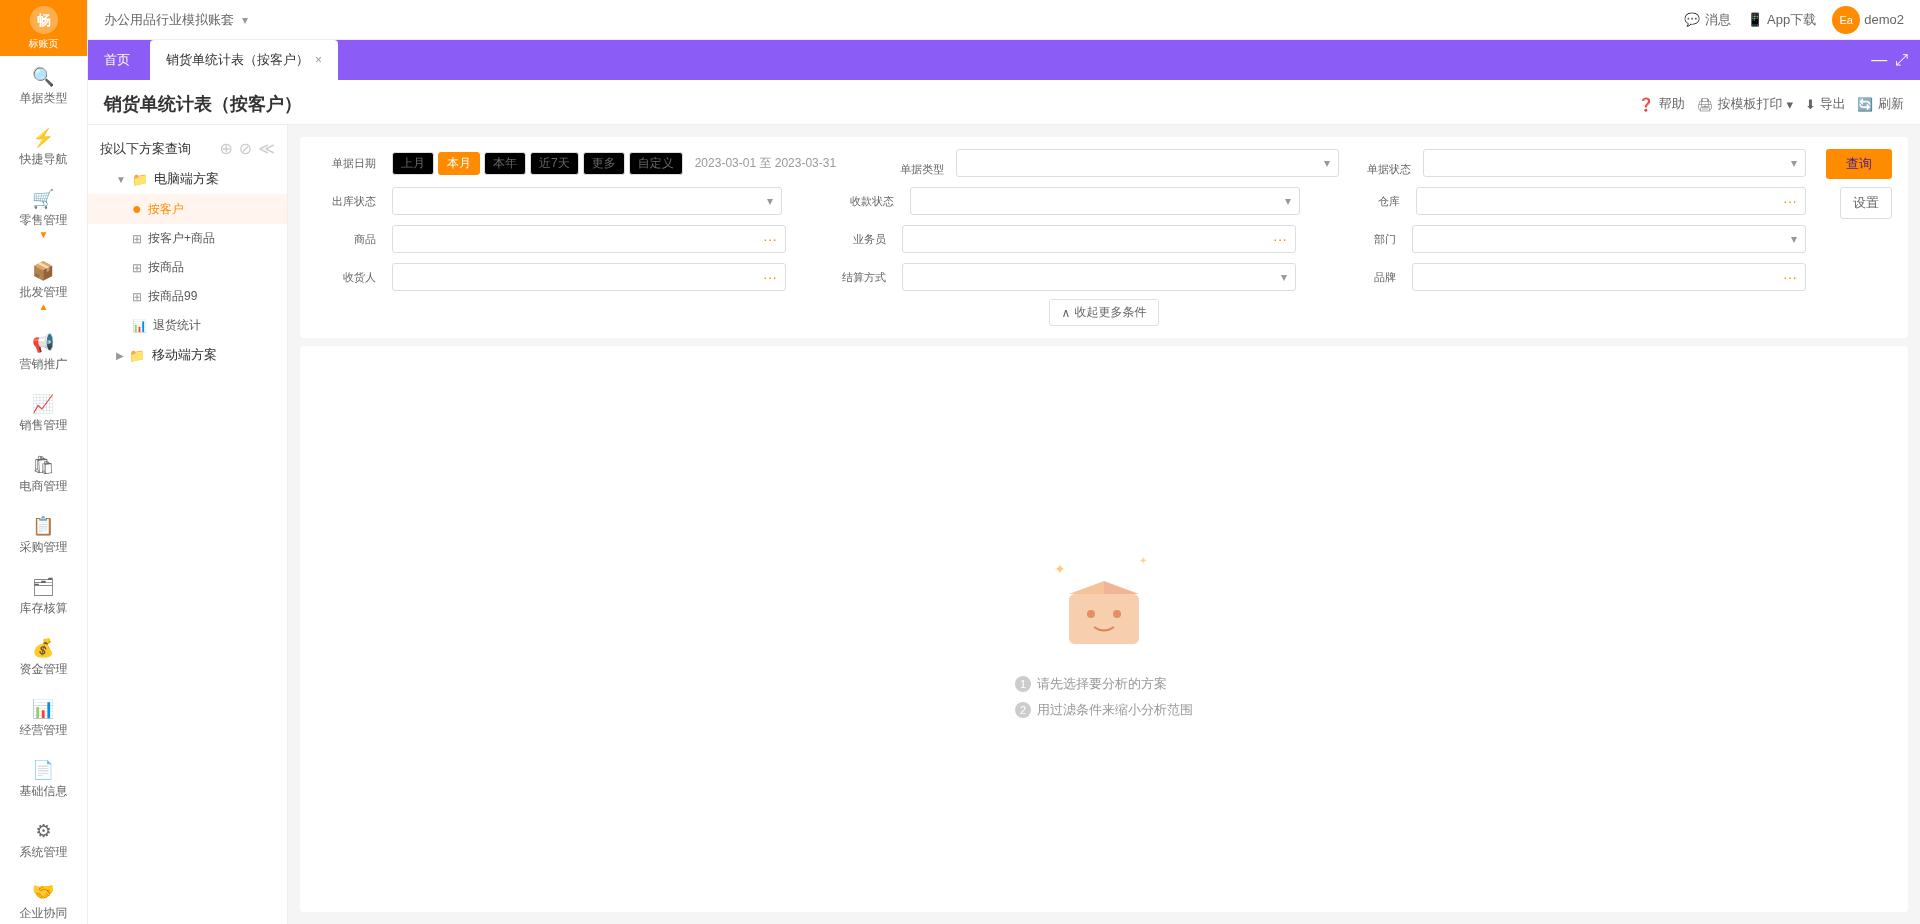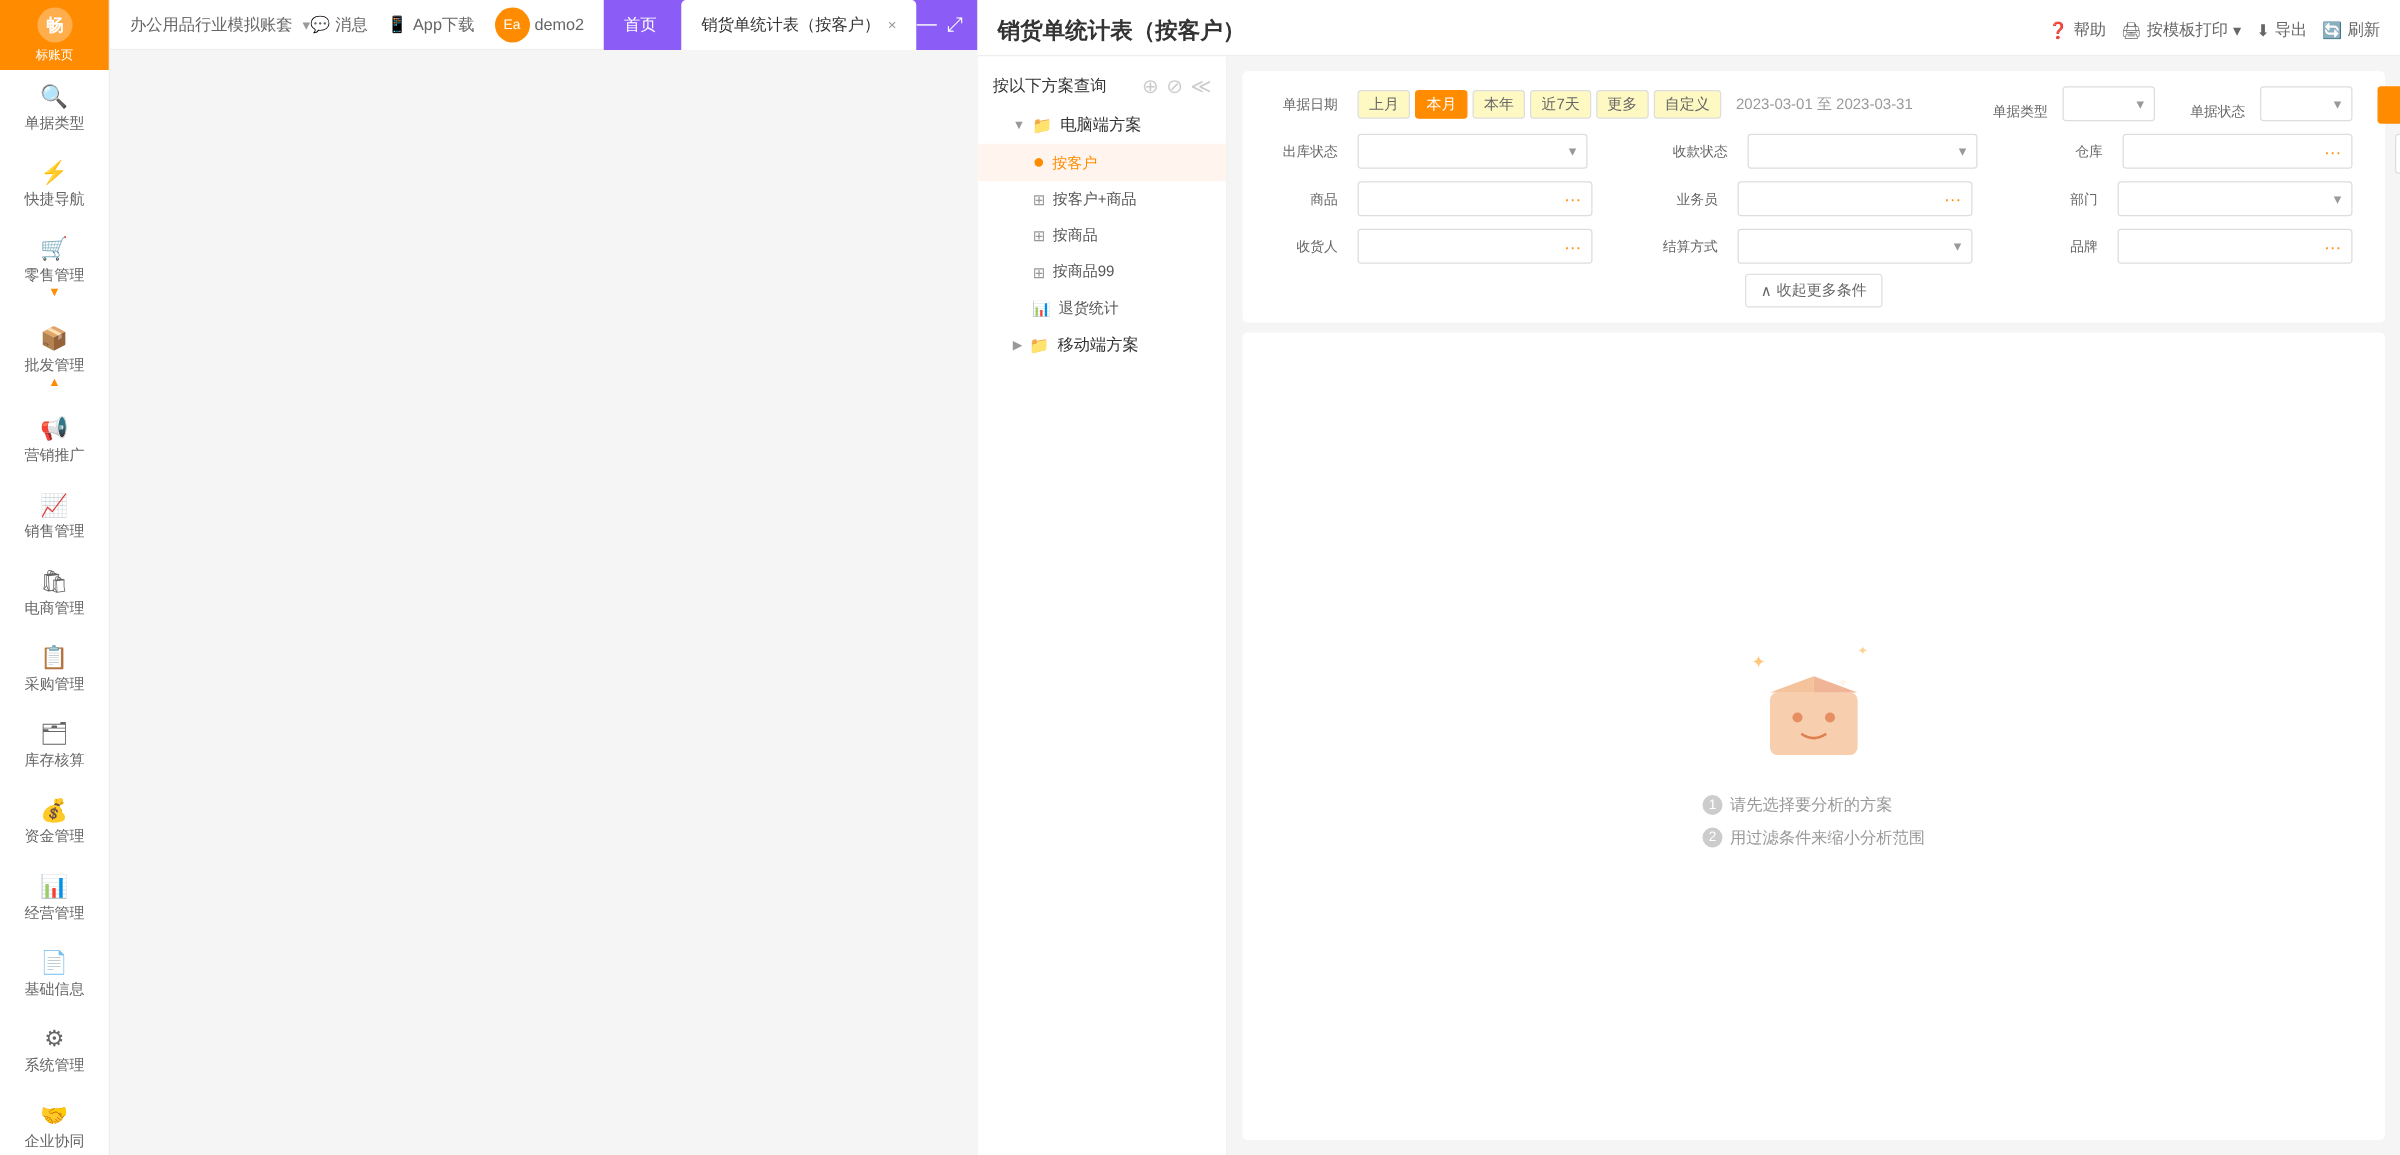--- a/index.html
+++ b/index.html
@@ -8,21 +8,21 @@
     
     .sidebar { width: 88px; background: #fff; display: flex; flex-direction: column; align-items: center; border-right: 1px solid #eee; height: 924px; flex-shrink: 0; }
     .sidebar-logo { width: 100%; background: #ff8c00; padding: 8px 0; display: flex; flex-direction: column; align-items: center; justify-content: center; height: 56px; }
     .sidebar-logo-img { width: 48px; height: 36px; display: flex; flex-direction: column; align-items: center; justify-content: center; }
     .sidebar-logo-text { font-size: 10px; color: #fff; margin-top: 2px; }
     .sidebar-nav { width: 100%; flex: 1; overflow-y: auto; }
     .sidebar-item { width: 100%; padding: 10px 0; display: flex; flex-direction: column; align-items: center; justify-content: center; cursor: pointer; font-size: 12px; color: #666; transition: all 0.2s; }
     .sidebar-item .icon { font-size: 18px; margin-bottom: 2px; }
 
     
-    .main-area { flex: 1; display: flex; flex-direction: row; height: 924px; overflow: hidden; }
+    .main-area { flex: 1; display: flex; flex-direction: column; height: 924px; overflow: hidden; }
 
     
     .top-bar { height: 40px; background: #fff; display: flex; align-items: center; padding: 0 16px; border-bottom: 1px solid #eee; justify-content: space-between; flex-shrink: 0; }
     .top-bar-left { display: flex; align-items: center; gap: 8px; }
     .top-bar-title { font-size: 13px; color: #666; }
     .top-bar-dropdown { font-size: 12px; color: #999; cursor: pointer; }
     .top-bar-right { display: flex; align-items: center; gap: 16px; }
     .top-bar-right-item { display: flex; align-items: center; gap: 4px; font-size: 13px; color: #666; cursor: pointer; }
     .avatar { width: 28px; height: 28px; border-radius: 50%; background: #ff8c00; display: flex; align-items: center; justify-content: center; color: #fff; font-size: 11px; }
 
@@ -62,21 +62,21 @@
 
     
     .right-panel { flex: 1; display: flex; flex-direction: column; padding: 12px; gap: 0; overflow: hidden; }
 
     
     .filter-area { background: #fff; border-radius: 4px; padding: 12px 16px; margin-bottom: 8px; flex-shrink: 0; }
     .filter-row { display: flex; align-items: center; gap: 16px; margin-bottom: 10px; }
     .filter-row:last-child { margin-bottom: 0; }
     .filter-label { font-size: 11px; color: #666; width: 60px; flex-shrink: 0; text-align: right; }
     .filter-date-btns { display: flex; align-items: center; gap: 4px; }
-    .date-btn { padding: 2px 8px; border-radius: 3px; font-size: 12px; cursor: pointer; border: 1px solid #ddd; background: #fef9c3; color: #666; }
+    .date-btn { padding: 2px 8px; border-radius: 3px; font-size: 12px; cursor: pointer; border: 1px solid #ddd; background: #000000; color: #666; }
     .date-btn.active { background: #ff8c00; color: #fff; border-color: #ff8c00; }
     .date-range { font-size: 12px; color: #999; margin-left: 8px; }
     .filter-input { flex: 1; border: 1px solid #ddd; border-radius: 3px; padding: 4px 8px; font-size: 13px; color: #333; display: flex; align-items: center; justify-content: space-between; min-height: 28px; cursor: pointer; }
     .filter-input .dots { color: #ff8c00; font-size: 14px; }
     .filter-input .arrow { color: #999; font-size: 12px; }
     .query-btn { background: #ff8c00; color: #4c1d95; border: none; border-radius: 3px; padding: 6px 20px; font-size: 13px; cursor: pointer; }
     .set-btn { background: #fff; color: #666; border: 1px solid #ddd; border-radius: 3px; padding: 6px 12px; font-size: 13px; cursor: pointer; margin-top: 4px; }
     .action-btns { display: flex; flex-direction: column; align-items: flex-end; gap: 4px; margin-left: 8px; flex-shrink: 0; }
     .collapse-btn { display: flex; align-items: center; justify-content: center; gap: 4px; font-size: 12px; color: #666; cursor: pointer; padding: 4px 12px; background: #fff; border: 1px solid #e0e0e0; border-radius: 3px; margin: 8px auto 0; width: fit-content; }
 

